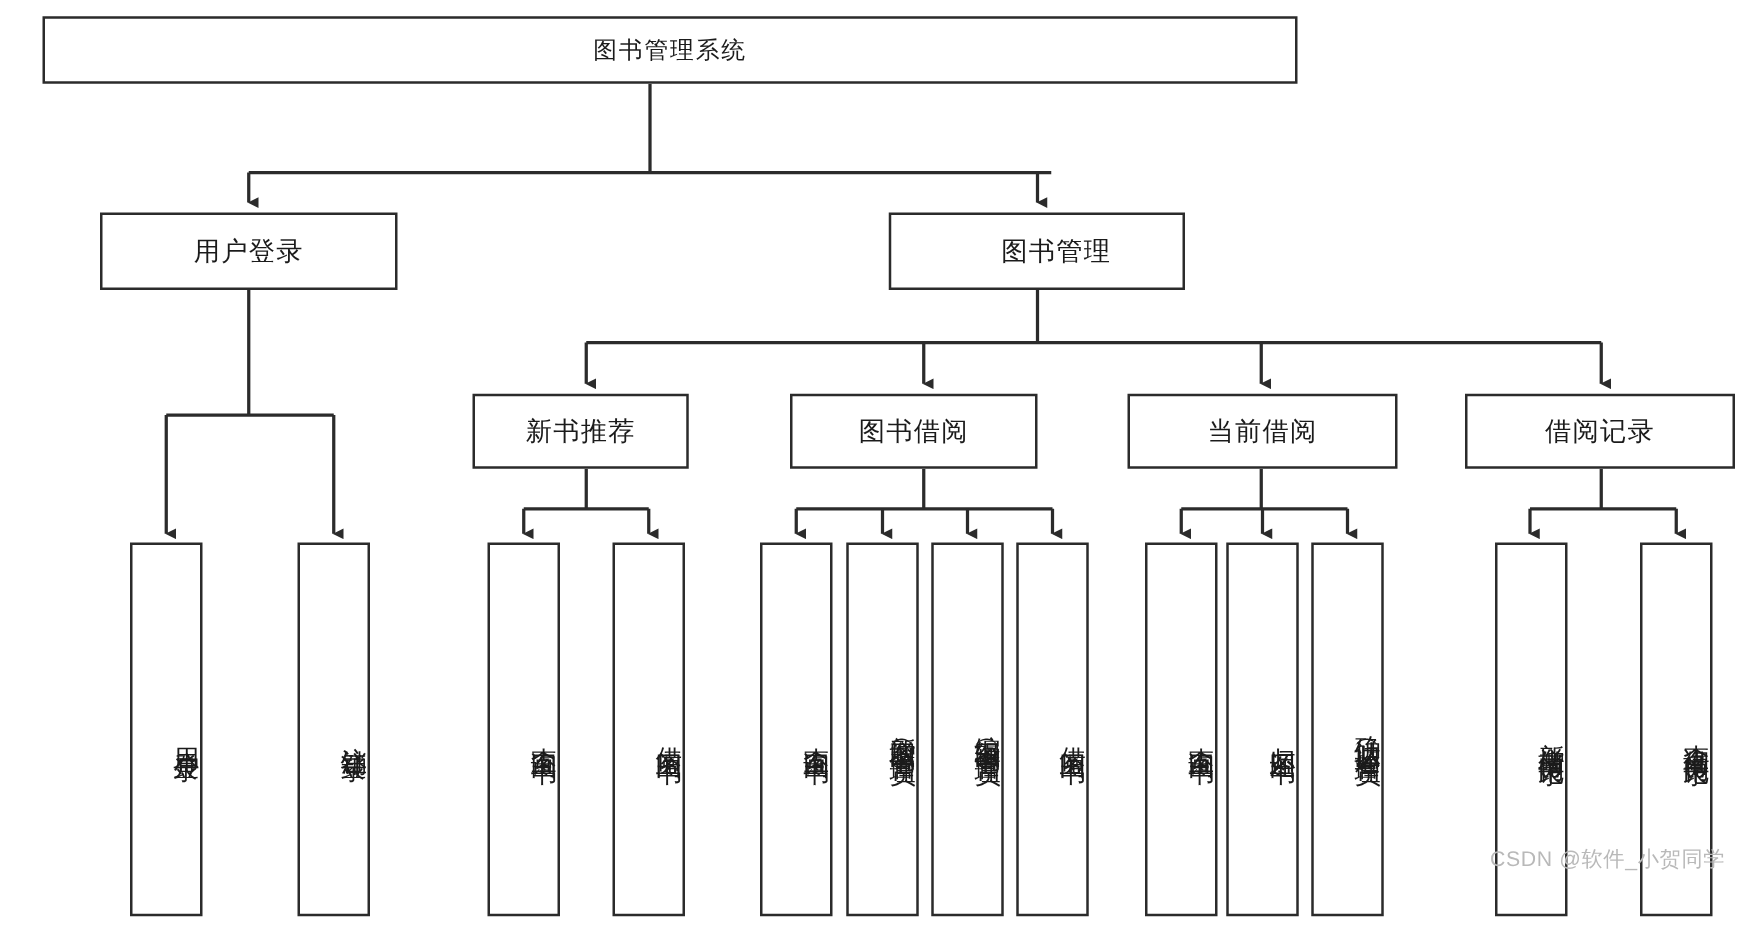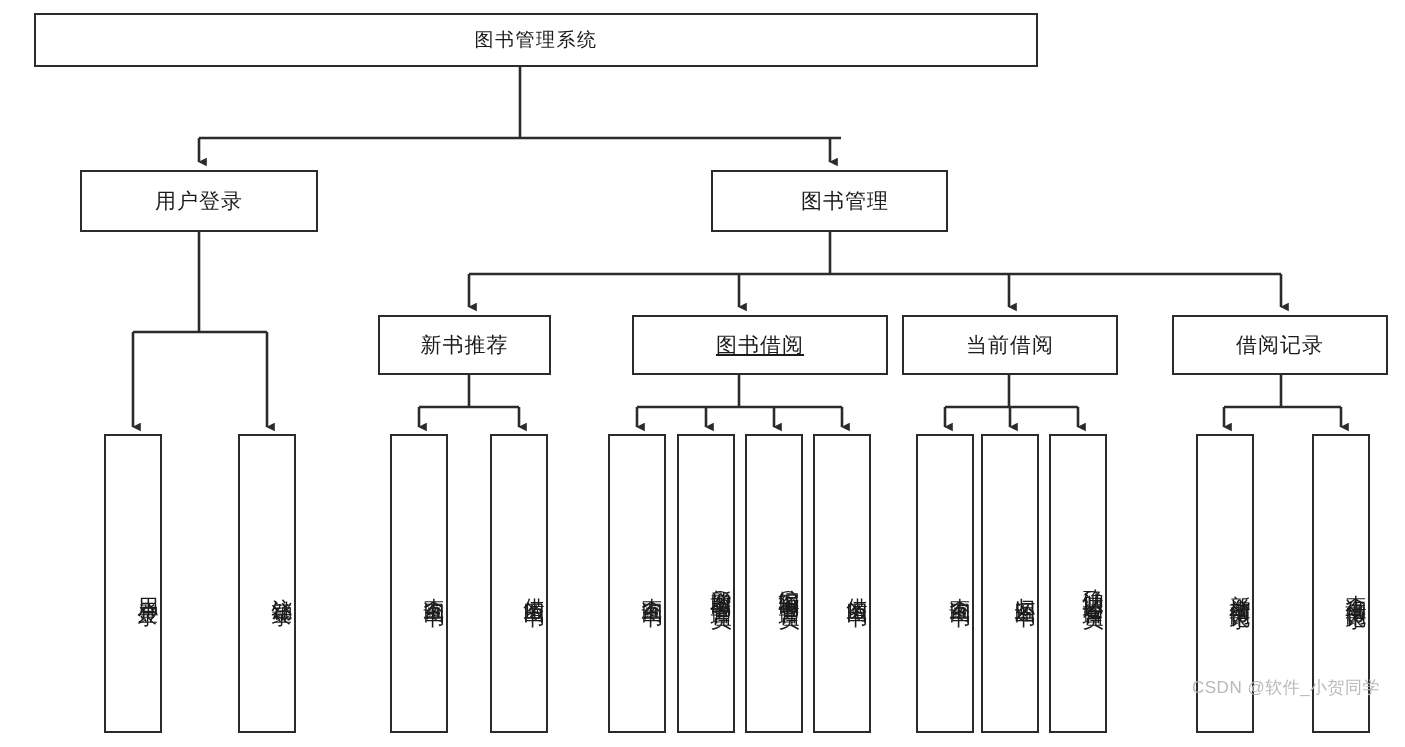--- a/index.html
+++ b/index.html
@@ -128,21 +128,21 @@
   </svg>
 
   <div class="node-box node-h node-root" style="left:18px; top:13px; width:1004px; height:54px;">图书管理系统</div>
 
   <div class="node-box node-h" style="left:80px; top:170px; width:238px; height:62px;">用户登录</div>
 
   <div class="node-box node-h" style="left:711px; top:170px; width:237px; height:62px;padding-left:31px;">图书管理</div>
 
   <div class="node-box node-h" style="left:362px; top:315px; width:173px; height:60px;margin-left:16px;">新书推荐</div>
 
-  <div class="node-box node-h" style="left:632px; top:315px; width:256px; height:60px;text-decoration:underline;">图书借阅</div>
+  <div class="node-box node-h" style="left:632px; top:315px; width:198px; height:60px;">图书借阅</div>
 
   <div class="node-box node-h" style="left:1172px; top:315px; width:216px; height:60px;">借阅记录</div>
 
   <div class="node-box node-h" style="left:902px; top:315px; width:216px; height:60px;">当前借阅</div>
 
   <div class="node-box node-v" style="left:104px; top:434px; width:58px; height:299px;">用户登录</div>
 
   <div class="node-box node-v" style="left:238px; top:434px; width:58px; height:299px;">注销登录</div>
 
   <div class="node-box node-v" style="left:390px; top:434px; width:58px; height:299px;">查询图书</div>

